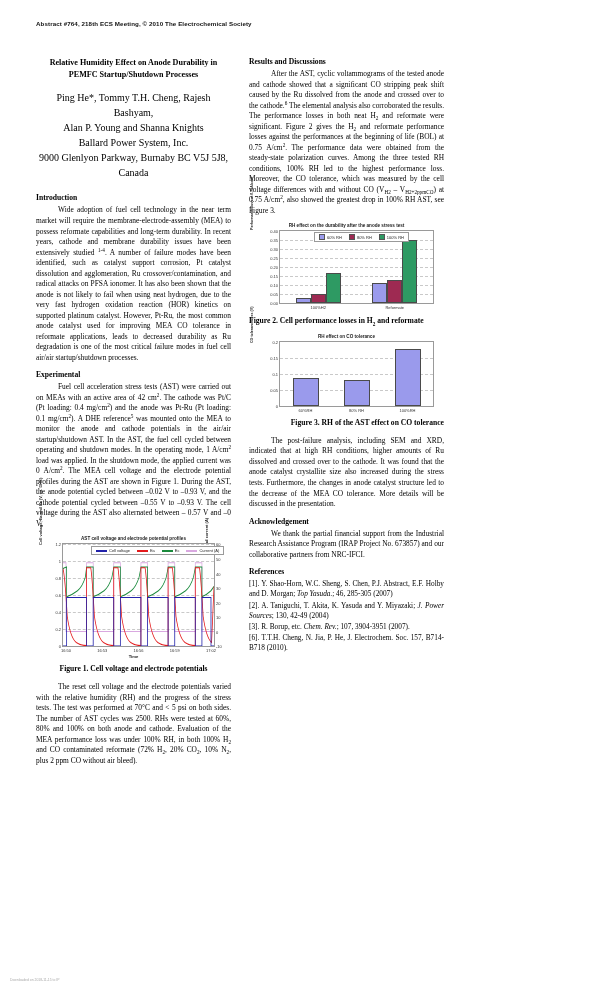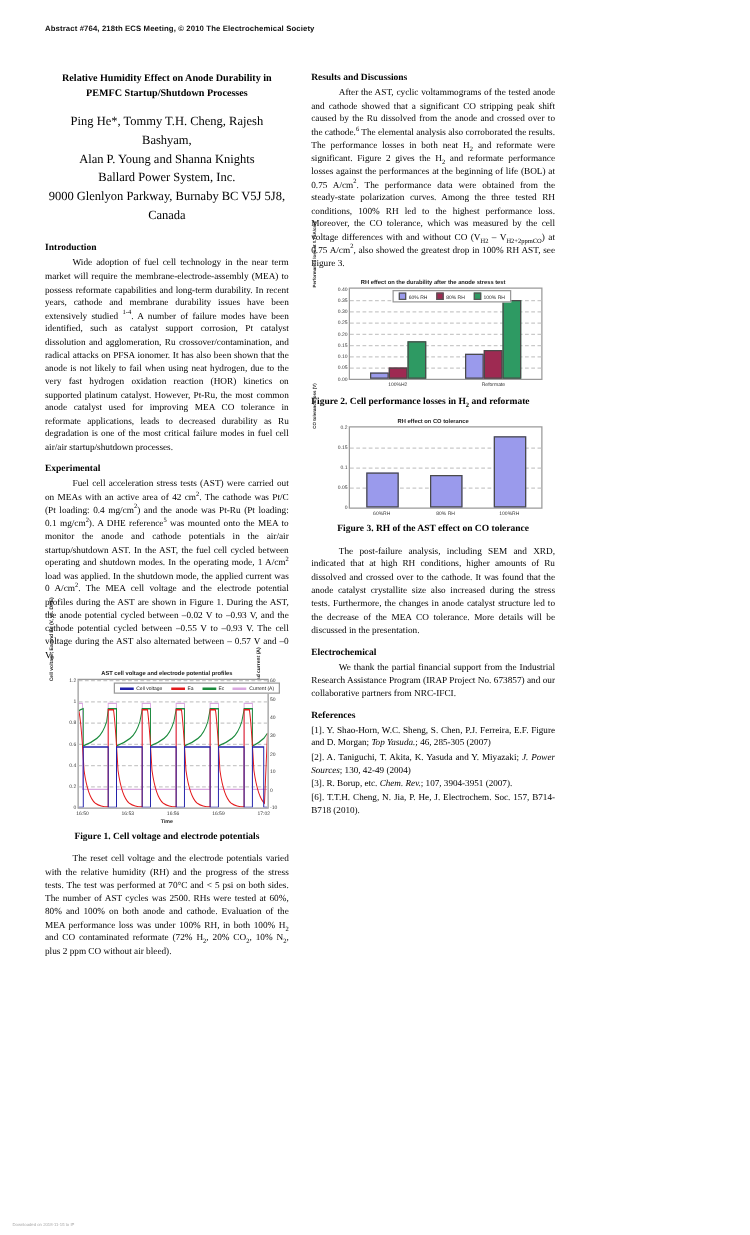--- a/index.html
+++ b/index.html
@@ -8,21 +8,21 @@
   .hdr{font-family:"Liberation Sans",sans-serif;font-size:6.2px;font-weight:bold;letter-spacing:.1px;color:#111;margin:0 0 30px 0;}
   .cols{display:flex;gap:18px;align-items:flex-start;}
   .col{width:246px;}
   .title{text-align:center;font-weight:bold;font-size:8.1px;line-height:1.45;margin:0 0 10px 0;}
   .authors{text-align:center;font-size:10px;line-height:1.5;margin:0 0 13px 0;}
   h2.sec{font-size:7.6px;font-weight:bold;margin:0 0 3px 0;font-family:Liberation Serif, serif;}
   p.bd{font-size:7.4px;line-height:1.42;text-align:justify;margin:0 0 7px 0;text-indent:22px;hyphens:none;}
   sup{font-size:5.2px;vertical-align:super;line-height:0;}
   sub{font-size:5.2px;vertical-align:sub;line-height:0;}
   .cap{font-size:7.6px;font-weight:bold;text-align:center;margin:5px 0 8px 0;line-height:1.3;}
-  .cap.left{text-align:center;}
+  .cap.left{text-align:right;}
   .refline{font-size:7.3px;line-height:1.4;text-align:justify;margin:0 0 1px 0;}
   .refline i{font-style:italic;}
   .footer{position:absolute;left:10px;bottom:6px;font-family:"Liberation Sans",sans-serif;font-size:3.4px;color:#aaa;}
 
   
   .fig{margin:4px 0 0 0;}
   .figtitle{font-family:"Liberation Sans",sans-serif;font-size:4.6px;font-weight:bold;text-align:center;margin-bottom:2px;color:#222;}
   .plotwrap{position:relative;}
   .plot{position:relative;border:1px solid #9a9a9a;background:#fff;box-sizing:border-box;}
   .gl{position:absolute;left:0;right:0;border-top:1px dashed #c9c9c9;height:0;}
@@ -255,26 +255,26 @@
             <div class="xtick" style="left:50%">80% RH</div>
             <div class="xtick" style="left:83.3%">100%RH</div>
           </div>
         </div>
       </div>
 
       <div class="cap left" style="margin-top:11px;">Figure 3.  RH of the AST effect on CO tolerance</div>
 
       <p class="bd">The post-failure analysis, including SEM and XRD, indicated that at high RH conditions, higher amounts of Ru dissolved and crossed over to the cathode. It was found that the anode catalyst crystallite size also increased during the stress tests. Furthermore, the changes in anode catalyst structure led to the decrease of the MEA CO tolerance. More details will be discussed in the presentation.</p>
 
-      <h2 class="sec">Electrochemical</h2>
+      <h2 class="sec">Acknowledgement</h2>
       <p class="bd">We thank the partial financial support from the Industrial Research Assistance Program (IRAP Project No. 673857) and our collaborative partners from NRC-IFCI.</p>
 
       <h2 class="sec">References</h2>
 
-      <div class="refline"><span>[1]</span><span>. Y. Shao-Horn, W.C. Sheng, S. Chen, P.J. Ferreira, E.F. Figure and D. Morgan; </span><i>Top Yasuda.</i><span>; 46, 285-305 (2007)</span></div>
+      <div class="refline"><span>[1]</span><span>. Y. Shao-Horn, W.C. Sheng, S. Chen, P.J. Abstract, E.F. Holby and D. Morgan; </span><i>Top Yasuda.</i><span>; 46, 285-305 (2007)</span></div>
       <div class="refline"><span>[2]</span><span>. A. Taniguchi, T. Akita, K. Yasuda and Y. Miyazaki; </span><i>J. Power Sources</i><span>; 130, 42-49 (2004)</span></div>
       <div class="refline"><span>[3]</span><span>. R. Borup, etc. </span><i>Chem. Rev.</i><span>; 107, 3904-3951 (2007).</span></div>
       <div class="refline"><span>[6]</span><span>. T.T.H. Cheng, N. Jia, P. He, J. Electrochem. Soc. 157, B714-B718 (2010).</span></div>
 
     </div>
   </div>
 
   <div class="footer">Downloaded on 2018-11-15 to IP</div>
 </div>
 

